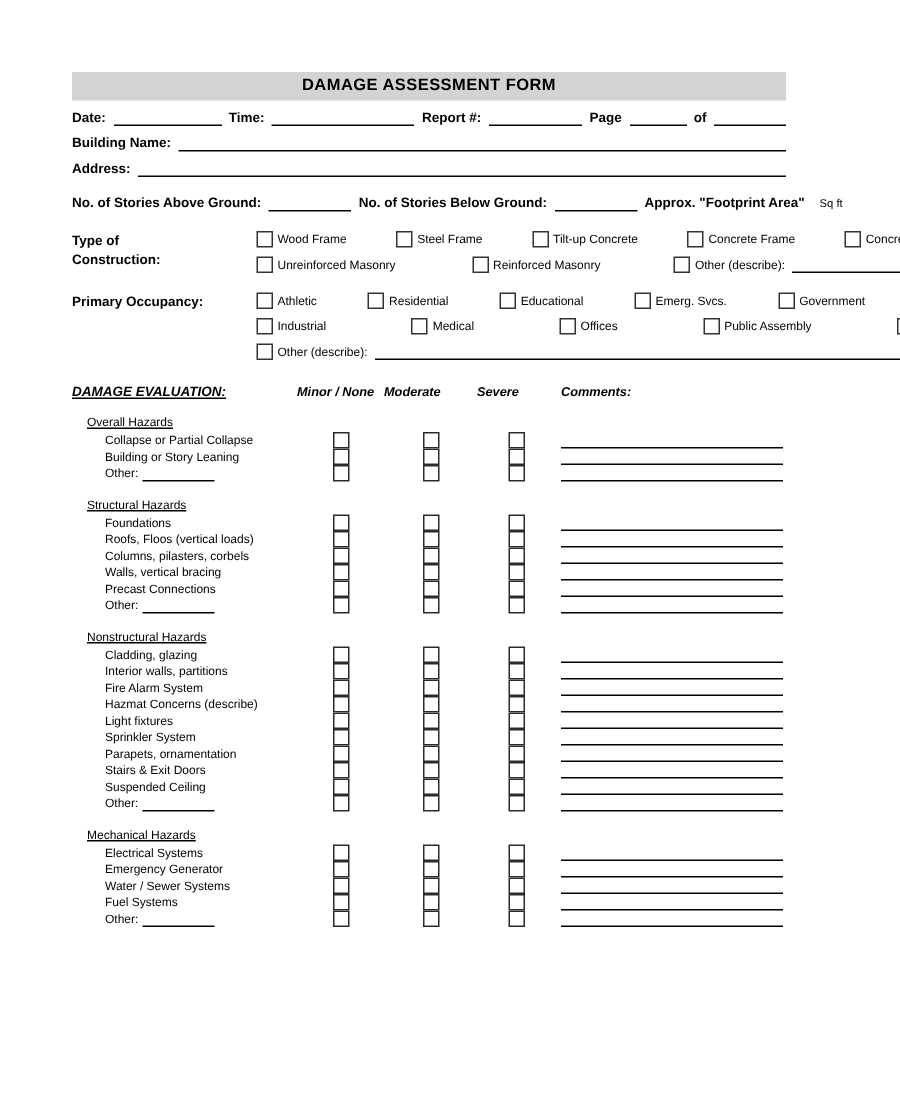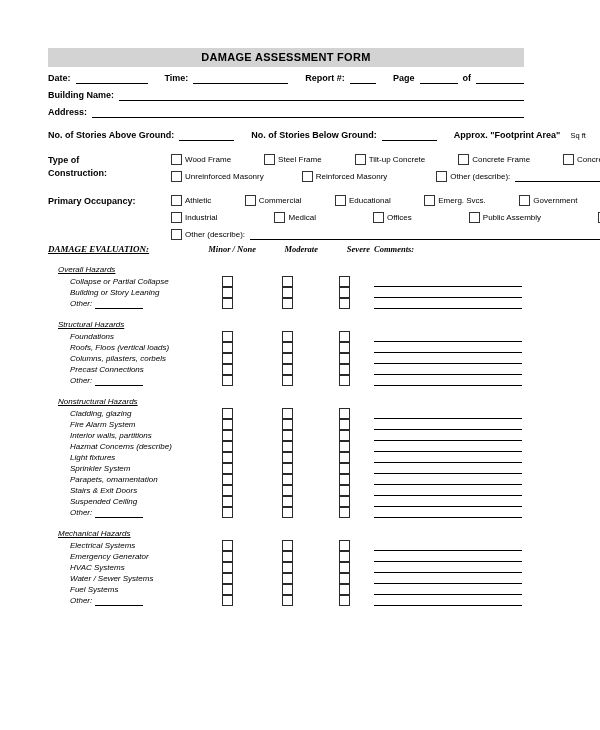--- a/index.html
+++ b/index.html
@@ -15,40 +15,40 @@
     font-size:11px; letter-spacing:.3px; padding:3px 0 4px 0;
   }
 
   .frow { display:flex; align-items:flex-end; margin-top:6px; gap:5px; }
   .lbl { font-weight:bold; font-size:9px; white-space:nowrap; line-height:11px; }
   .sm { font-weight:normal; font-size:7.5px; }
   .line { border-bottom:1px solid #000; height:11px; display:inline-block; flex:0 0 auto; }
   .flex1 { flex:1 1 auto; }
   .w72 { width:72px; } .w95 { width:95px; } .w38 { width:38px; }
   .w48 { width:48px; } .w55 { width:55px; }
-  .gap-l { margin-left:12px; }
+  .gap-l { }
 
   .ckblock { display:flex; margin-top:13px; }
   .cklabel { flex:0 0 90px; font-weight:bold; font-size:9px; line-height:13px; }
   .ck-rows { flex:1 1 auto; display:flex; flex-direction:column; gap:6px; }
   .opts-row { display:flex; align-items:flex-end; }
   .opts-between { justify-content:space-between; }
-  .opts-inline { display:inline-flex; gap:5px; margin-right:16px; }
+  .opts-inline { display:inline-flex; gap:18px; margin-right:16px; }
   .opt { display:inline-flex; align-items:center; gap:3px; font-size:8px; white-space:nowrap;padding-left:33px; }
   .cb { width:11px; height:11px; border:1px solid #333; background:#fff; display:inline-block; flex:0 0 auto; }
 
   .eval-header {
     display:grid; grid-template-columns:150px 58px 62px 52px 1fr;
-    align-items:end; margin-top:4px;font-family:Liberation Serif, serif;
+    align-items:end; margin-top:16px;
   }
   .eval-title { font-size:9px; font-weight:bold; font-style:italic; text-decoration:underline; white-space:nowrap; }
-  .col-head { font-size:8.5px; font-weight:bold; font-style:italic; text-align:right; white-space:nowrap; }
+  .col-head { font-size:8.5px; font-weight:bold; font-style:italic; text-align:left; white-space:nowrap; }
   .col-head.comments { text-align:left; padding-left:4px; }
 
-  .eval-section { margin-top:9px;font-style:italic; }
+  .eval-section { margin-top:9px; }
   .sec-name { font-size:8px; text-decoration:underline; padding-left:10px; height:13px; line-height:13px; }
   .eval-row {
     display:grid; grid-template-columns:150px 58px 62px 52px 1fr;
     align-items:center; height:11px;
   }
   .item-label {
     font-size:8px; padding-left:22px; white-space:nowrap;
     display:flex; align-items:flex-end; gap:3px; line-height:10px;
   }
   .other-line { width:48px; height:9px; }
@@ -146,21 +146,21 @@
   <div class="ckblock">
     <div class="cklabel">Primary Occupancy:</div>
     <div class="ck-rows">
       <div class="opts-row opts-between">
           <span class="opt">
             <span class="cb"></span>
             <span>Athletic</span>
           </span>
           <span class="opt">
             <span class="cb"></span>
-            <span>Commercial</span>
+            <span>Residential</span>
           </span>
           <span class="opt">
             <span class="cb"></span>
             <span>Educational</span>
           </span>
           <span class="opt">
             <span class="cb"></span>
             <span>Emerg. Svcs.</span>
           </span>
           <span class="opt">
@@ -302,20 +302,35 @@
             <span class="cb"></span>
           </div>
           <div class="cb-cell">
             <span class="cb"></span>
           </div>
           <div class="cmt-cell">
             <span class="cmt-line"></span>
           </div>
         </div>
         <div class="eval-row">
+          <div class="item-label">Walls, vertical bracing</div>
+          <div class="cb-cell">
+            <span class="cb"></span>
+          </div>
+          <div class="cb-cell">
+            <span class="cb"></span>
+          </div>
+          <div class="cb-cell">
+            <span class="cb"></span>
+          </div>
+          <div class="cmt-cell">
+            <span class="cmt-line"></span>
+          </div>
+        </div>
+        <div class="eval-row">
           <div class="item-label">Precast Connections</div>
           <div class="cb-cell">
             <span class="cb"></span>
           </div>
           <div class="cb-cell">
             <span class="cb"></span>
           </div>
           <div class="cb-cell">
             <span class="cb"></span>
           </div>
@@ -350,36 +365,36 @@
             <span class="cb"></span>
           </div>
           <div class="cb-cell">
             <span class="cb"></span>
           </div>
           <div class="cmt-cell">
             <span class="cmt-line"></span>
           </div>
         </div>
         <div class="eval-row">
+          <div class="item-label">Interior walls, partitions</div>
+          <div class="cb-cell">
+            <span class="cb"></span>
+          </div>
+          <div class="cb-cell">
+            <span class="cb"></span>
+          </div>
+          <div class="cb-cell">
+            <span class="cb"></span>
+          </div>
+          <div class="cmt-cell">
+            <span class="cmt-line"></span>
+          </div>
+        </div>
+        <div class="eval-row">
           <div class="item-label">Fire Alarm System</div>
-          <div class="cb-cell">
-            <span class="cb"></span>
-          </div>
-          <div class="cb-cell">
-            <span class="cb"></span>
-          </div>
-          <div class="cb-cell">
-            <span class="cb"></span>
-          </div>
-          <div class="cmt-cell">
-            <span class="cmt-line"></span>
-          </div>
-        </div>
-        <div class="eval-row">
-          <div class="item-label">Interior walls, partitions</div>
           <div class="cb-cell">
             <span class="cb"></span>
           </div>
           <div class="cb-cell">
             <span class="cb"></span>
           </div>
           <div class="cb-cell">
             <span class="cb"></span>
           </div>
           <div class="cmt-cell">
@@ -518,35 +533,20 @@
             <span class="cb"></span>
           </div>
           <div class="cb-cell">
             <span class="cb"></span>
           </div>
           <div class="cmt-cell">
             <span class="cmt-line"></span>
           </div>
         </div>
         <div class="eval-row">
-          <div class="item-label">HVAC Systems</div>
-          <div class="cb-cell">
-            <span class="cb"></span>
-          </div>
-          <div class="cb-cell">
-            <span class="cb"></span>
-          </div>
-          <div class="cb-cell">
-            <span class="cb"></span>
-          </div>
-          <div class="cmt-cell">
-            <span class="cmt-line"></span>
-          </div>
-        </div>
-        <div class="eval-row">
           <div class="item-label">Water / Sewer Systems</div>
           <div class="cb-cell">
             <span class="cb"></span>
           </div>
           <div class="cb-cell">
             <span class="cb"></span>
           </div>
           <div class="cb-cell">
             <span class="cb"></span>
           </div>

